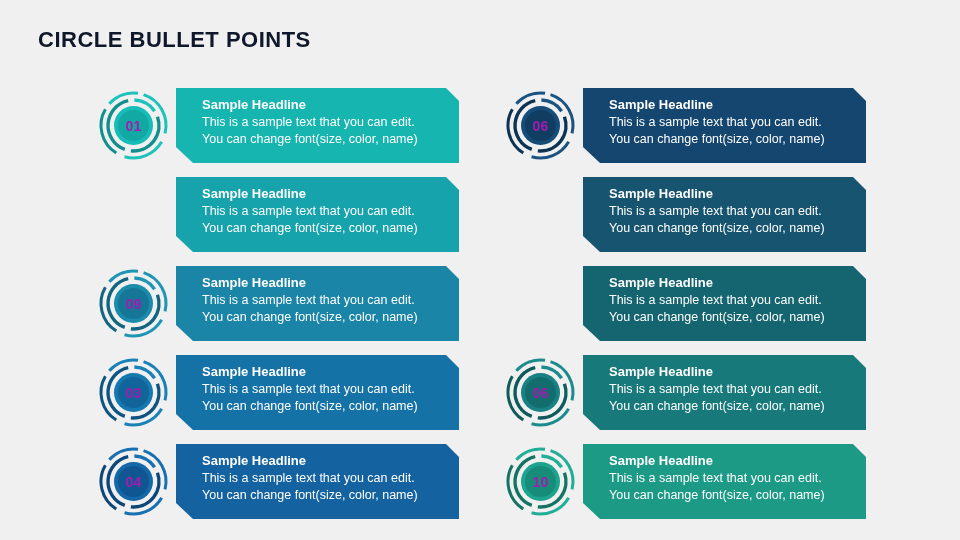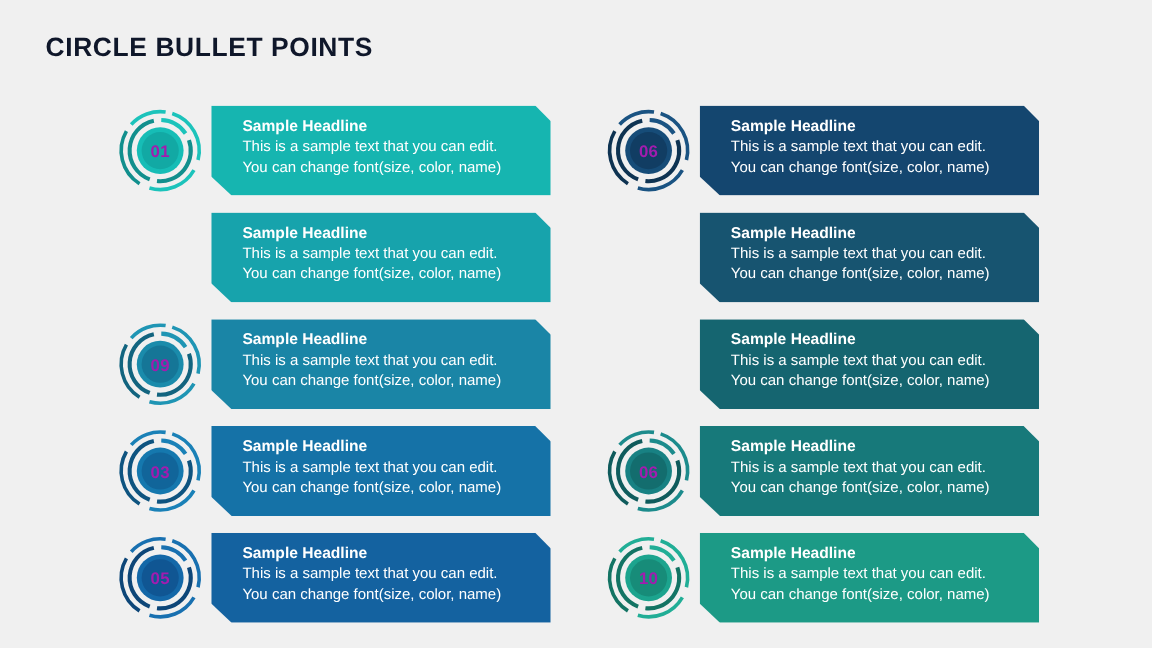--- a/index.html
+++ b/index.html
@@ -191,21 +191,21 @@
             <path d="M 47.54 6.59 A 32.5 32.5 0 0 1 69.03 45.36" fill="none" stroke="#1870b0" stroke-width="3" stroke-linecap="butt"></path>
             <path d="M 65.65 53.75 A 32.5 32.5 0 0 1 28.54 68.74" fill="none" stroke="#1870b0" stroke-width="3" stroke-linecap="butt"></path>
             <path d="M 20.28 65.06 A 32.5 32.5 0 0 1 9.35 21.25" fill="none" stroke="#0d4678" stroke-width="3" stroke-linecap="butt"></path>
             <path d="M 13.35 15.75 A 32.5 32.5 0 0 1 42.02 5.32" fill="none" stroke="#1870b0" stroke-width="3" stroke-linecap="butt"></path>
             <path d="M 28.78 61.46 A 25.5 25.5 0 0 1 32.20 12.56" fill="none" stroke="#0d4678" stroke-width="3.4" stroke-linecap="butt"></path>
             <path d="M 38.39 12.02 A 25.5 25.5 0 0 1 58.64 23.24" fill="none" stroke="#1870b0" stroke-width="3.4" stroke-linecap="butt"></path>
             <path d="M 61.46 28.78 A 25.5 25.5 0 0 1 34.83 62.86" fill="none" stroke="#0d4678" stroke-width="3.4" stroke-linecap="butt"></path>
             <circle cx="37.5" cy="37.5" r="19.5" fill="#1468a8"></circle>
             <circle cx="37.5" cy="37.5" r="15.5" fill="#105693"></circle>
           </svg>
-          <div class="badge-number">05</div>
+          <div class="badge-number">04</div>
         </div>
       </div>
     </div>
   <div class="column" id="column-right">
       <div class="row">
         <div class="card" style="background: rgb(20, 70, 111);">
           <div class="card-headline">Sample Headline</div>
           <div class="card-line">This is a sample text that you can edit.</div>
           <div class="card-line">You can change font(size, color, name)</div>
         </div>

